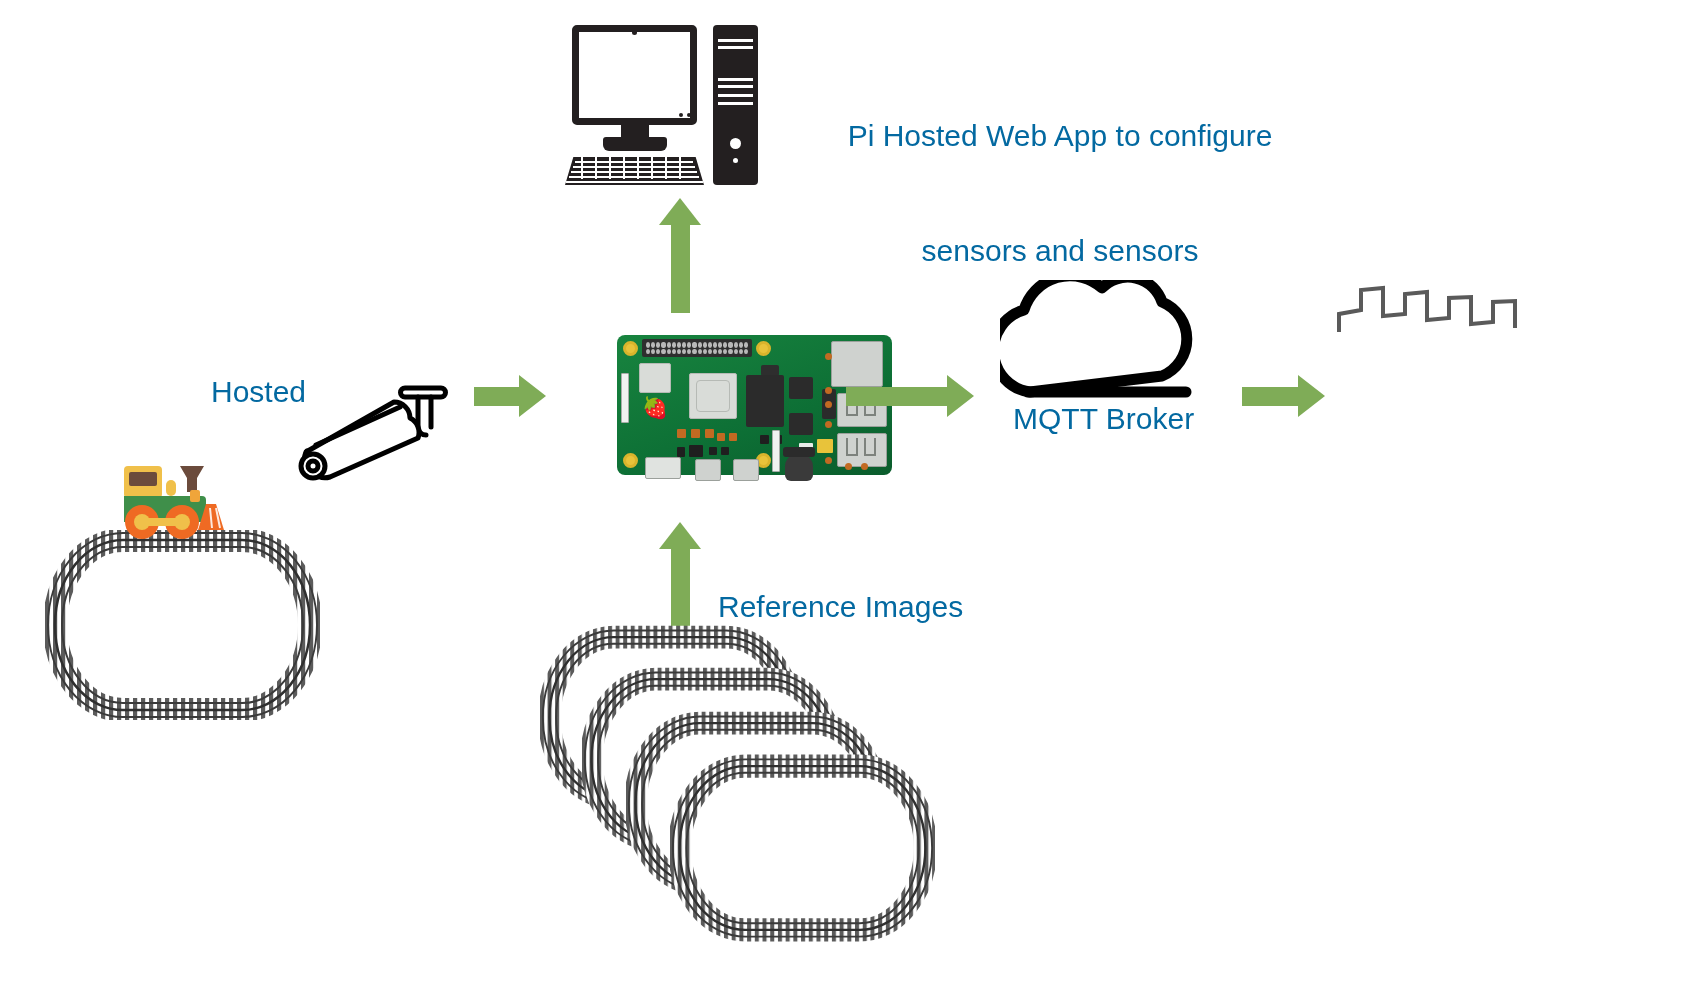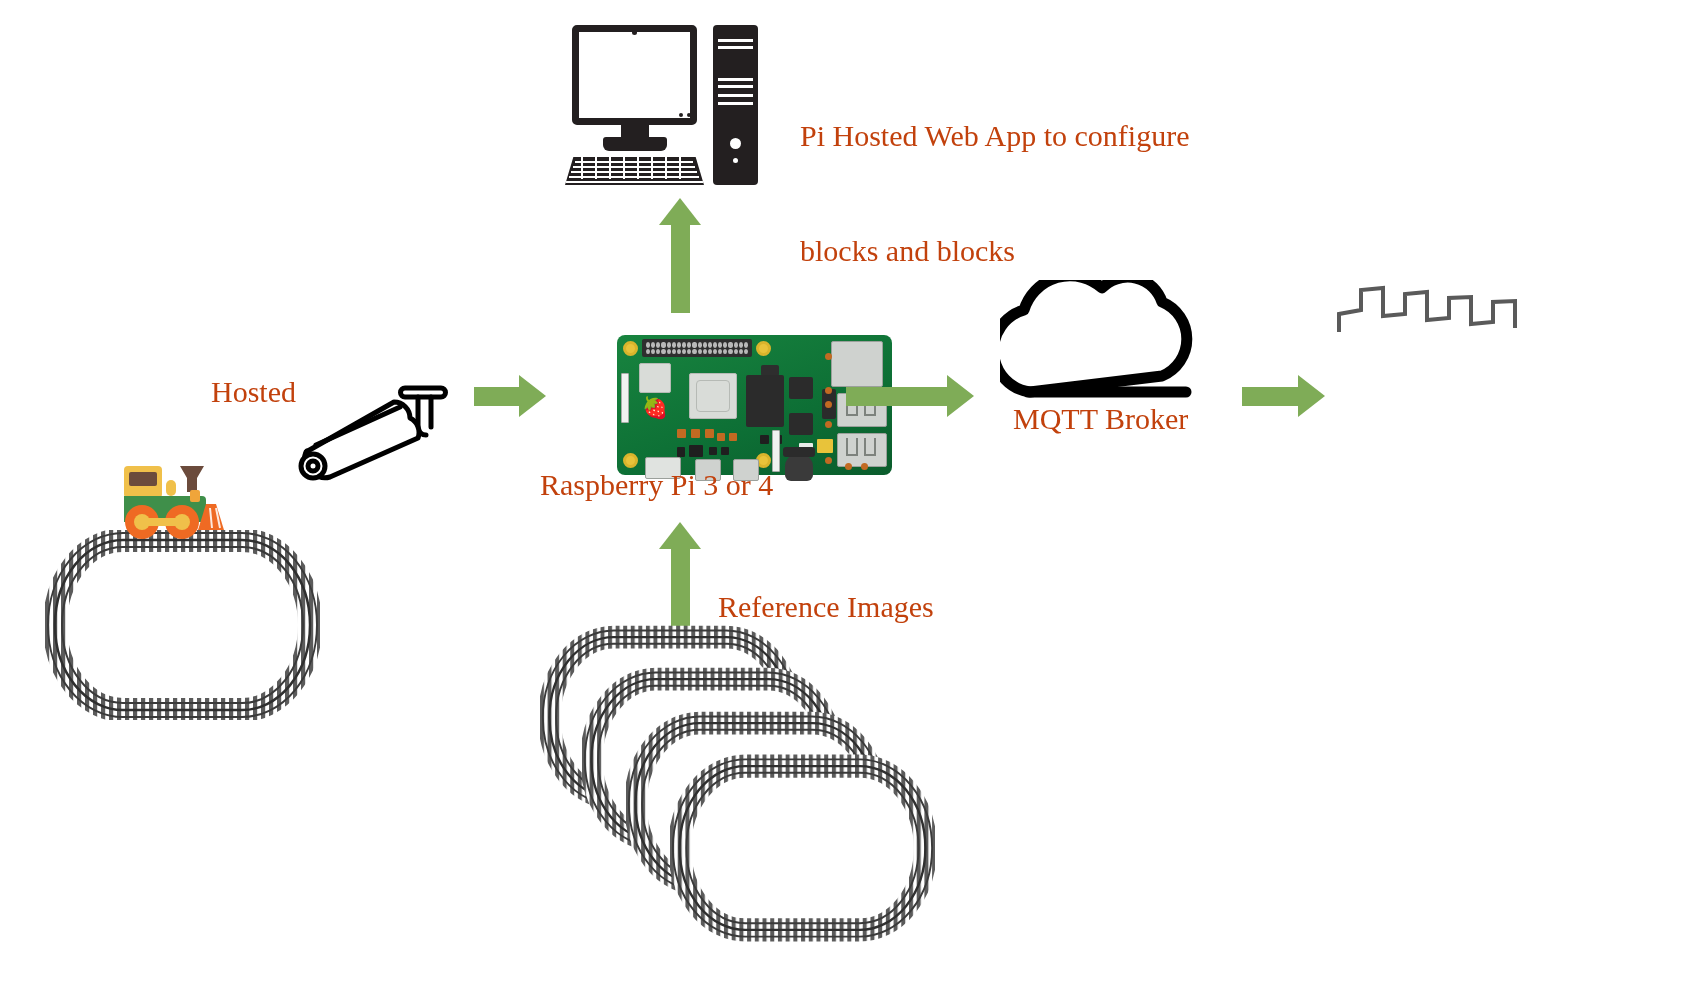--- a/index.html
+++ b/index.html
@@ -12,24 +12,25 @@
   }
   #canvas {
     position: relative;
     width: 1694px;
     height: 988px;
     background: #ffffff;
     overflow: hidden;
   }
   .abs { position: absolute; }
   .lbl {
-    color: #c2410c;
-    font-family: Liberation Serif, serif;
+    color: #0369a1;
+    font-family: Liberation Sans, sans-serif;
     white-space: pre;
     line-height: 1.28;
+    text-align: center;
   }
   .lbl-lg { font-size: 30px; }
 
   
   .pc-monitor-frame {
     position: absolute;
     border: 7px solid #231f20;
     border-radius: 5px;
     background: #ffffff;
     box-sizing: border-box;
@@ -240,21 +241,21 @@
       <div class="pc-tower-slot" style="left:5px; top:60px; width:35px; height:3px;"></div>
       <div class="pc-tower-slot" style="left:5px; top:69px; width:35px; height:3px;"></div>
       <div class="pc-tower-slot" style="left:5px; top:77px; width:35px; height:3px;"></div>
       <div class="pc-tower-btn" style="left:17px; top:113px; width:11px; height:11px;"></div>
       <div class="pc-tower-btn" style="left:20px; top:133px; width:5px; height:5px;"></div>
     </div>
   </div>
 
   <div class="abs lbl lbl-lg" style="left:800px; top:40px; width:520px;">
     <div>Pi Hosted Web App to configure</div>
-    <div>blocks and blocks</div>
+    <div>sensors and sensors</div>
   </div>
 
   <div class="abs" style="left:659px; top:198px; width:44px; height:115px;">
     <div class="arrow-head-v" style="left:0px; top:0px;"></div>
     <div class="arrow-shaft-v" style="left:12px; top:26px; width:19px; height:89px;"></div>
   </div>
 
   <div class="abs lbl lbl-lg" style="left:211px; top:373px;">Hosted</div>
 
   <svg class="webcam-svg" style="left:288px; top:383px;" width="160" height="98" viewBox="0 0 160 98">
@@ -384,21 +385,20 @@
     <div class="rpi-sm" style="left:228px; top:128px; width:7px; height:7px; border-radius:50%;"></div>
     <div class="rpi-sm" style="left:244px; top:128px; width:7px; height:7px; border-radius:50%;"></div>
 
     <div class="rpi-port" style="left:28px; top:122px; width:36px; height:22px; background:#e0e3e0;"></div>
     <div class="rpi-port" style="left:78px; top:124px; width:26px; height:22px;"></div>
     <div class="rpi-port" style="left:116px; top:124px; width:26px; height:22px;"></div>
     <div class="rpi-port-dark" style="left:168px; top:118px; width:28px; height:28px; border-radius:14px 14px 6px 6px;"></div>
     <div class="rpi-white" style="left:166px; top:112px; width:32px; height:10px; background:#2b2b2b; border-radius:3px;"></div>
   </div>
 
-  <div class="abs lbl lbl-lg" style="left:540px; top:466px;">Raspberry Pi 3 or 4</div>
 
   <div class="abs" style="left:659px; top:522px; width:44px; height:105px;">
     <div class="arrow-head-v" style="left:0px; top:0px;"></div>
     <div class="arrow-shaft-v" style="left:12px; top:26px; width:19px; height:79px;"></div>
   </div>
 
   <div class="abs" style="left:846px; top:375px; width:130px; height:44px;">
     <div class="arrow-shaft-h" style="left:0px; top:12px; width:103px; height:19px;"></div>
     <div class="arrow-head-h" style="left:101px; top:0px;"></div>
   </div>

